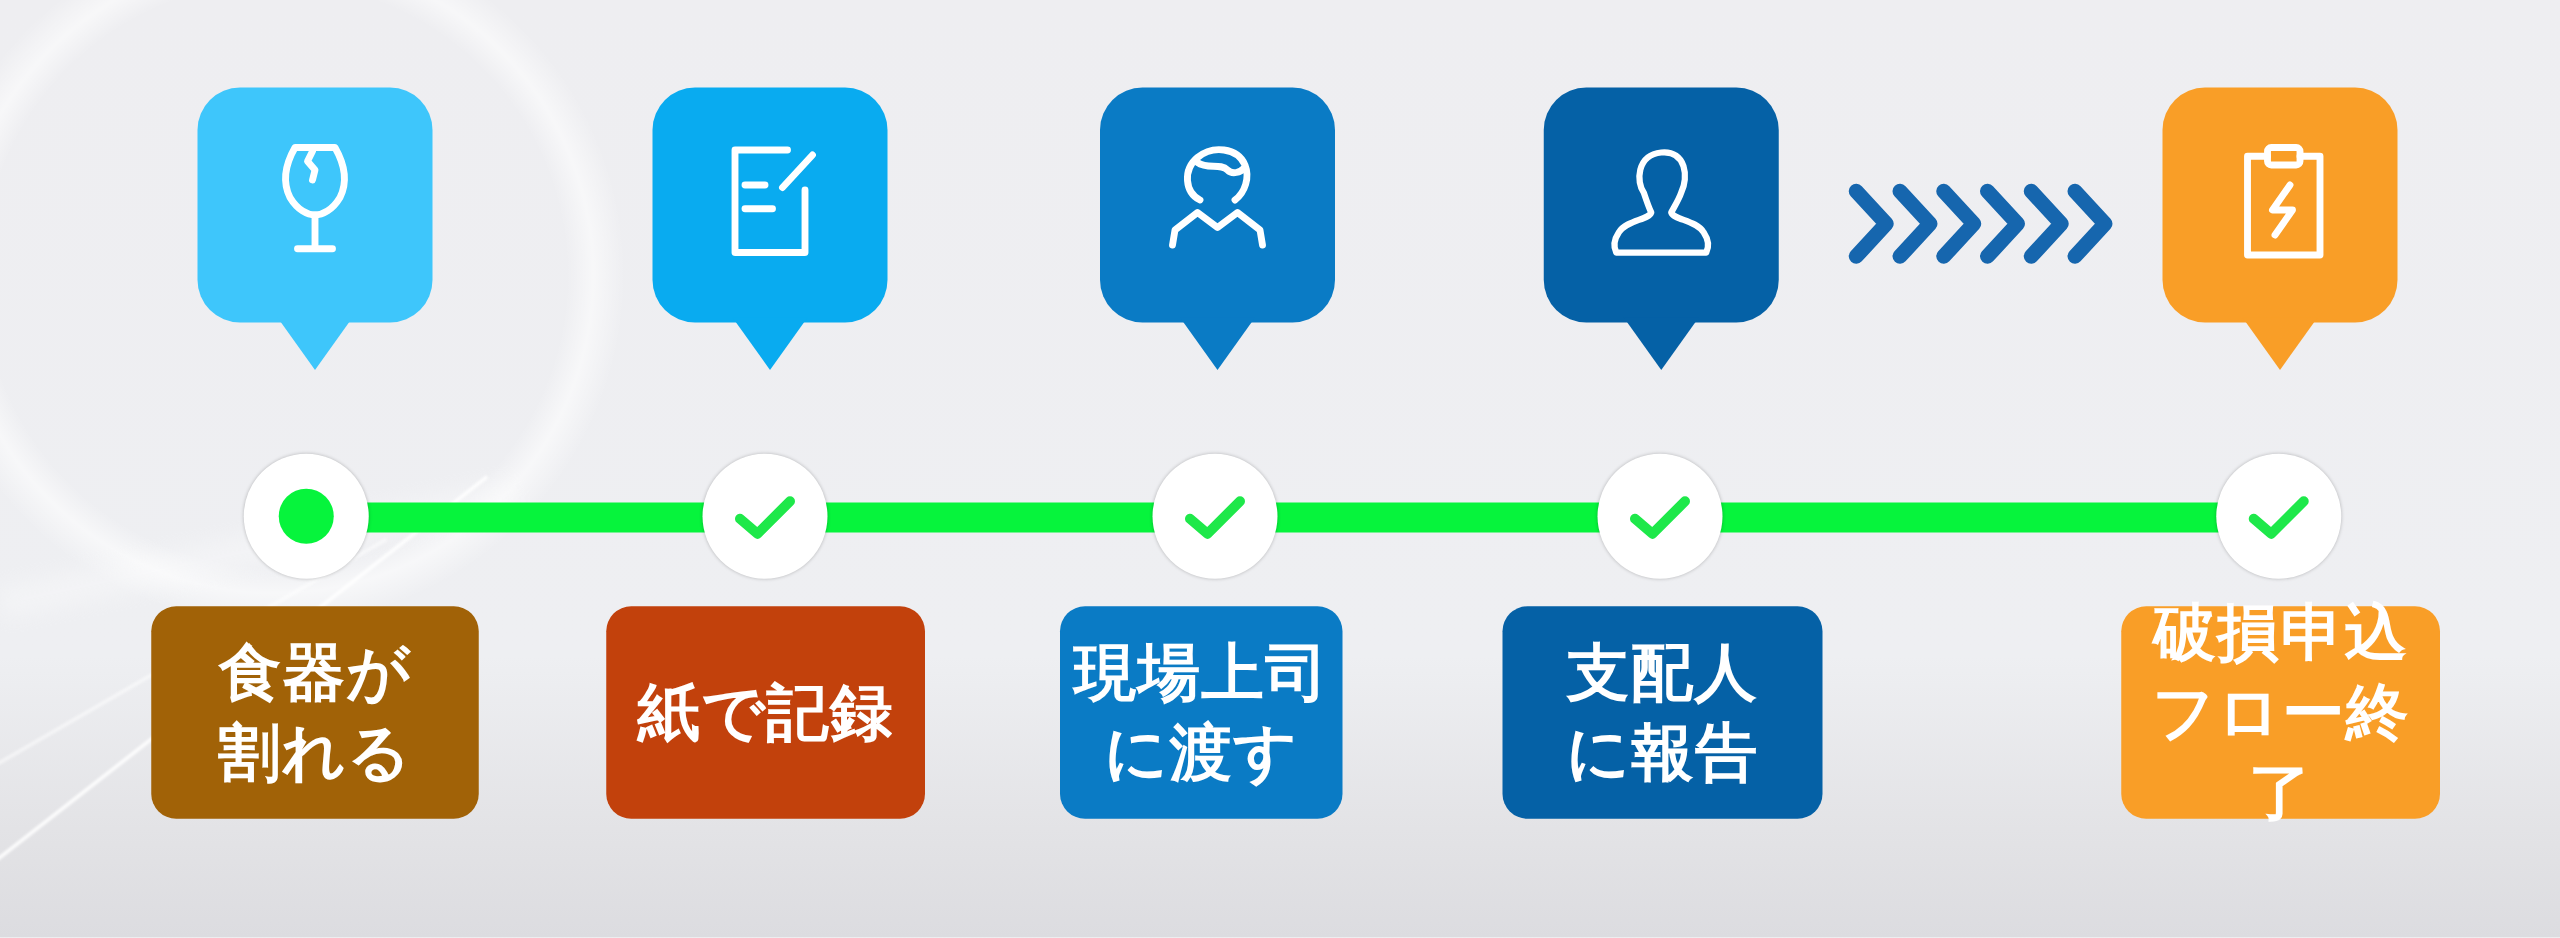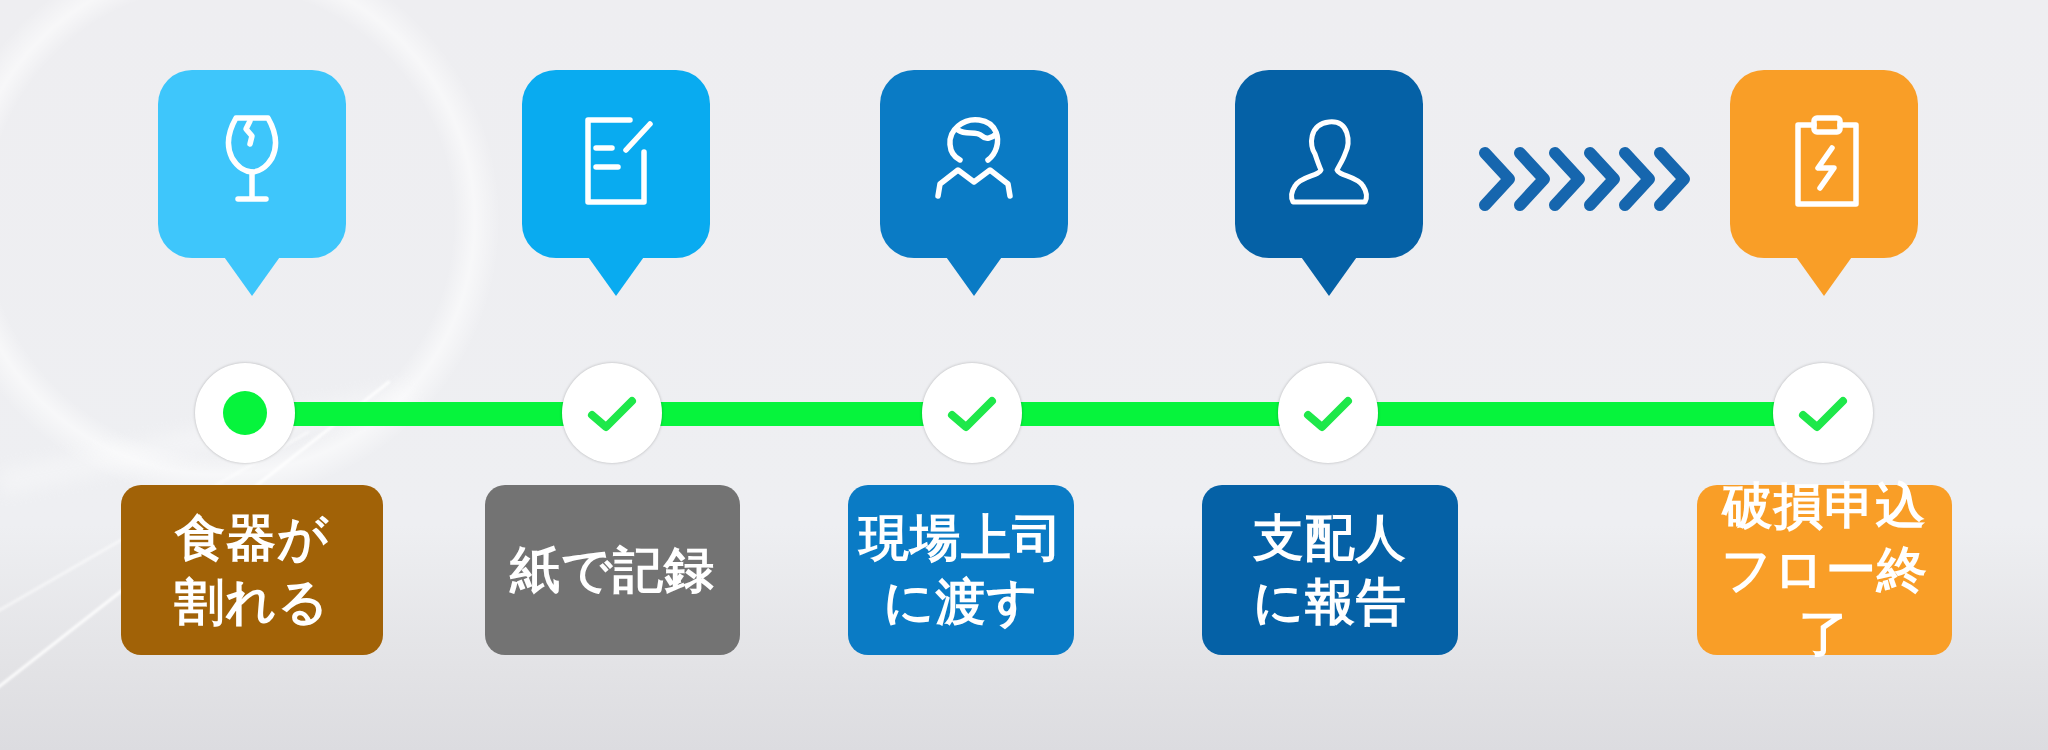--- a/index.html
+++ b/index.html
@@ -138,21 +138,21 @@
 <div class="node" style="left:1773px;">
   <svg viewBox="0 0 52 40" fill="none" stroke-width="8" stroke-linecap="round" stroke-linejoin="round" stroke="#1EE84A">
       <path d="M6 22 L20 34 L46 8"></path>
     </svg>
 </div>
 
 <div class="label" id="label-0" style="left: 121px; width: 262px; background: #a16207;">
   <span class="inner">食器が
 割れる</span>
 </div>
-<div class="label" id="label-1" style="left: 485px; width: 255px; background: #737373;">
+<div class="label" id="label-1" style="left: 485px; width: 255px; background: #c2410c;">
   <span class="inner">紙で記録</span>
 </div>
 <div class="label" id="label-2" style="left: 848px; width: 226px; background: rgb(10, 123, 197);">
   <span class="inner">現場上司
 に渡す</span>
 </div>
 <div class="label" id="label-3" style="left: 1202px; width: 256px; background: rgb(5, 97, 166); text-align: center;">
   <span class="inner">支配人
 に報告</span>
 </div>

